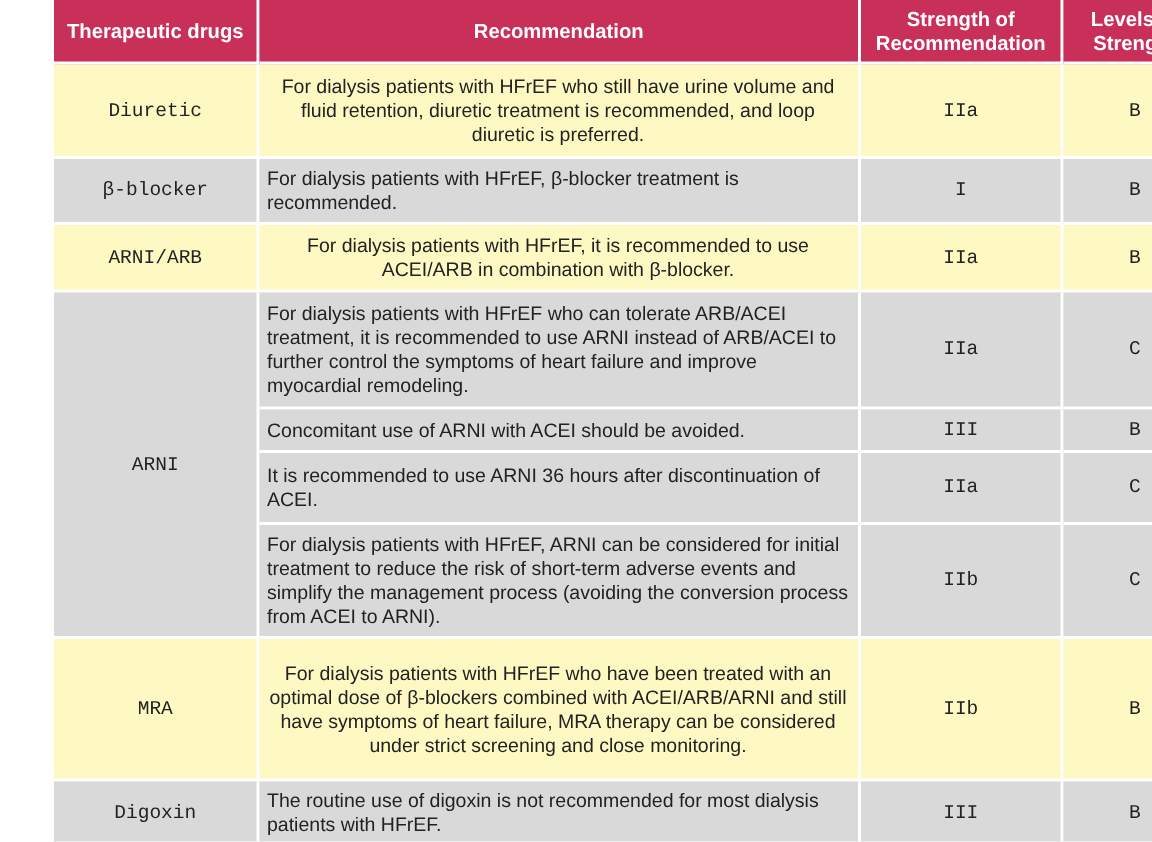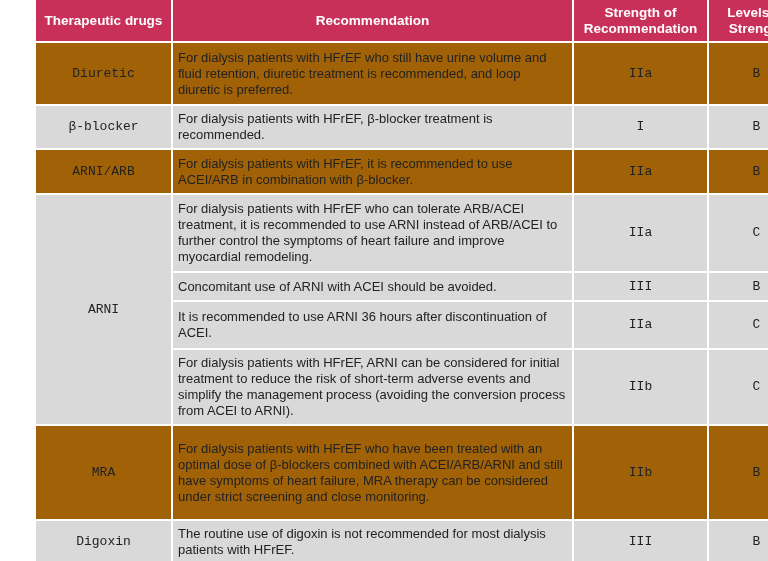--- a/index.html
+++ b/index.html
@@ -18,21 +18,21 @@
     th:last-child { border-right: none; }
     td {
       font-size: 13px; line-height: 16px; color: #222222;
       vertical-align: middle; box-sizing: border-box;
       border-right: 2px solid #ffffff; border-bottom: 2px solid #ffffff;
       padding: 0 6px;
     }
     td:last-child { border-right: none; }
     td.drug, td.sor, td.loe { text-align: center; font-family: Liberation Mono, monospace; }
     td.rec { text-align: left; padding-left: 5px; padding-right: 6px; }
-    tr.light td { background: #a16207; }
+    tr.light td { background: #fef9c3; text-align: center; }
     tr.dark td { background: #d9d9d9; }
   </style>
 </head>
 <body>
 
 <table>
   <colgroup>
       <col class="c1">
       <col class="c2">
       <col class="c3">

